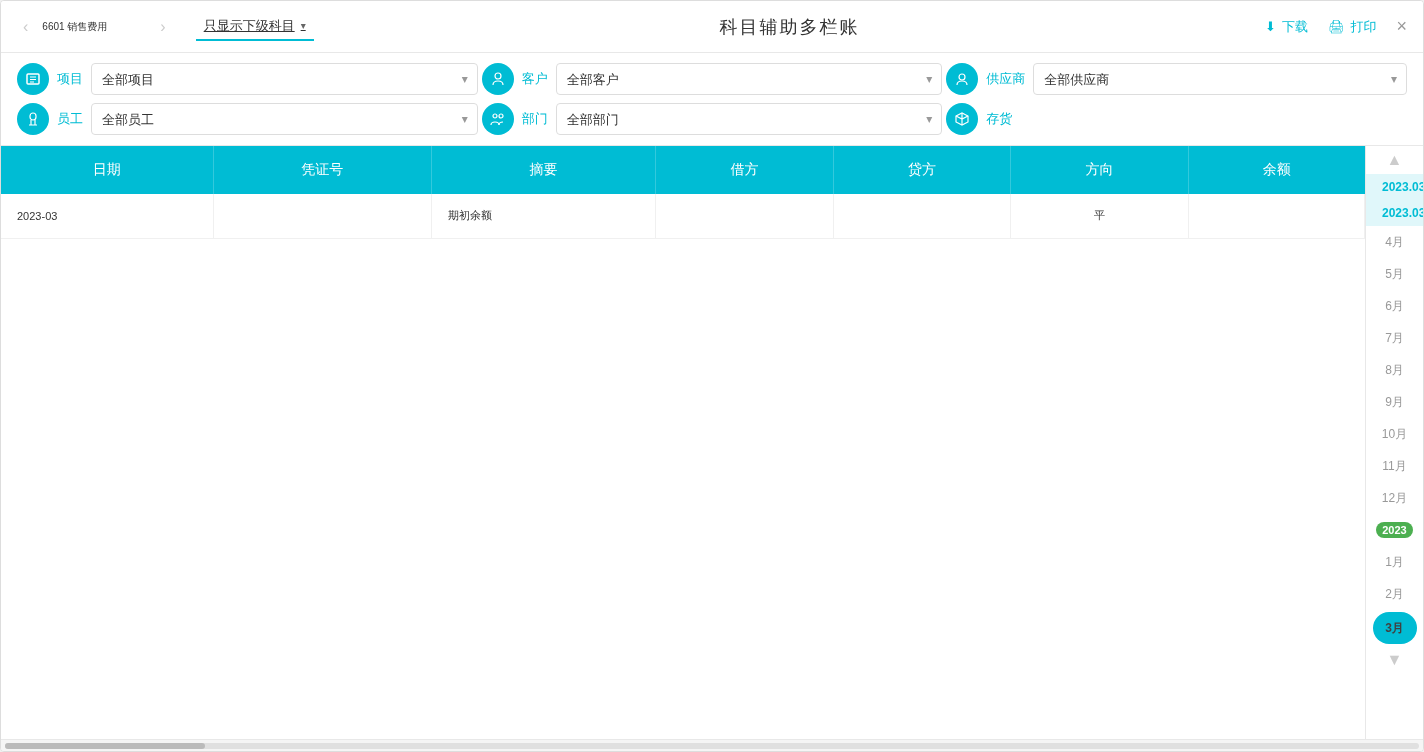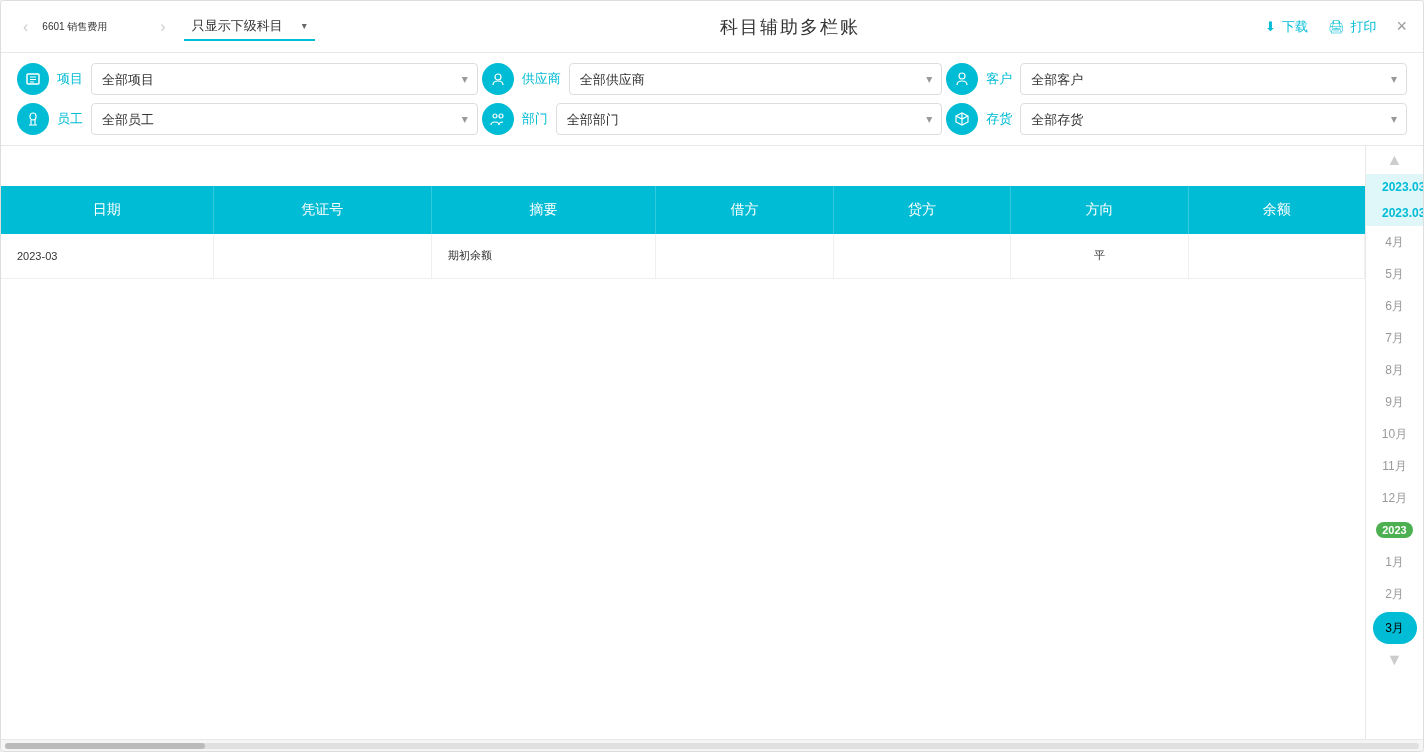--- a/index.html
+++ b/index.html
@@ -43,27 +43,28 @@
     .account-code {
       font-size: 10px;
       color: #333;
       font-weight: 500;
       padding: 0 8px;
       min-width: 120px;
     }
     .show-sub-btn {
       display: flex;
       align-items: center;
-      gap: 19px;
+      gap: 6px;
       border-bottom: 2px solid #00bcd4;
       color: #333;
       padding: 4px 8px;
       cursor: pointer;
       font-size: 13px;
-      margin-left: 12px;
+      margin-left: 24px;
+      text-decoration: underline;
     }
     .show-sub-btn .arrow-down {
       font-size: 10px;
       color: #666;
     }
     .page-title {
       flex: 1;
       text-align: center;
       font-size: 18px;
       font-weight: 500;
@@ -154,21 +155,20 @@
     }
     
     .main-content {
       flex: 1;
       display: flex;
       overflow: hidden;
     }
     .table-area {
       flex: 1;
       overflow: auto;
-      margin-top: 40px;
     }
     
     .data-table {
       width: 100%;
       border-collapse: collapse;
       min-width: 900px;
     }
     .data-table thead tr {
       background: #00bcd4;
       color: #fff;
@@ -319,46 +319,46 @@
         <div class="select-wrapper">
           <select>
             <option>全部项目</option>
           </select>
         </div>
       </div>
 
       <div class="filter-item">
         <div class="filter-icon">
           <svg width="16" height="16" viewBox="0 0 16 16" fill="none">
+            <path d="M8 2C9.5 2 11 3 11 5C11 7 9.5 8 8 8C6.5 8 5 7 5 5C5 3 6.5 2 8 2Z" stroke="white" stroke-width="1.2" fill="none"></path>
+            <path d="M3 14C3 11.5 5 10 8 10C11 10 13 11.5 13 14" stroke="white" stroke-width="1.2" fill="none"></path>
+          </svg>
+        </div>
+        <span class="filter-label">客户</span>
+        <div class="select-wrapper">
+          <select>
+            <option>全部客户</option>
+          </select>
+        </div>
+      </div>
+
+      <div class="filter-item">
+        <div class="filter-icon">
+          <svg width="16" height="16" viewBox="0 0 16 16" fill="none">
             <circle cx="8" cy="6" r="3" stroke="white" stroke-width="1.2" fill="none"></circle>
             <path d="M3 14C3 11.5 5 10 8 10C11 10 13 11.5 13 14" stroke="white" stroke-width="1.2" fill="none"></path>
           </svg>
         </div>
         <span class="filter-label">供应商</span>
         <div class="select-wrapper">
           <select>
             <option>全部供应商</option>
           </select>
         </div>
       </div>
-
-      <div class="filter-item">
-        <div class="filter-icon">
-          <svg width="16" height="16" viewBox="0 0 16 16" fill="none">
-            <path d="M8 2C9.5 2 11 3 11 5C11 7 9.5 8 8 8C6.5 8 5 7 5 5C5 3 6.5 2 8 2Z" stroke="white" stroke-width="1.2" fill="none"></path>
-            <path d="M3 14C3 11.5 5 10 8 10C11 10 13 11.5 13 14" stroke="white" stroke-width="1.2" fill="none"></path>
-          </svg>
-        </div>
-        <span class="filter-label">客户</span>
-        <div class="select-wrapper">
-          <select>
-            <option>全部客户</option>
-          </select>
-        </div>
-      </div>
     </div>
     <div class="filter-row">
 
       <div class="filter-item">
         <div class="filter-icon">
           <svg width="16" height="16" viewBox="0 0 16 16" fill="none">
             <rect x="5" y="2" width="6" height="7" rx="3" stroke="white" stroke-width="1.2" fill="none"></rect>
             <path d="M6 9V14M10 9V14" stroke="white" stroke-width="1.2"></path>
             <path d="M4 14L12 14" stroke="white" stroke-width="1.2"></path>
           </svg>
@@ -389,25 +389,20 @@
       </div>
 
       <div class="filter-item">
         <div class="filter-icon">
           <svg width="16" height="16" viewBox="0 0 16 16" fill="none">
             <path d="M2 5L8 2L14 5V11L8 14L2 11V5Z" stroke="white" stroke-width="1.2" fill="none"></path>
             <path d="M8 2V14M2 5L8 8L14 5" stroke="white" stroke-width="1.2"></path>
           </svg>
         </div>
         <span class="filter-label">存货</span>
-        <div class="select-wrapper">
-          <select>
-            <option>全部存货</option>
-          </select>
-        </div>
       </div>
     </div>
   </div>
 
   <div class="main-content">
     <div class="table-area">
       <table class="data-table">
         <thead>
           <tr>
             <th>日期</th>
@@ -444,21 +439,21 @@
       <div class="timeline-item">8月</div>
       <div class="timeline-item">9月</div>
       <div class="timeline-item">10月</div>
       <div class="timeline-item">11月</div>
       <div class="timeline-item">12月</div>
       <div class="timeline-item">
         <span class="timeline-year-badge">2023</span>
       </div>
       <div class="timeline-item">1月</div>
       <div class="timeline-item">2月</div>
-      <div class="timeline-item highlighted" style="background:#00bcd4;color:#000000;border-radius:16px;width:44px;display:flex;align-items:center;justify-content:center;font-weight:normal;">3月</div>
+      <div class="timeline-item highlighted" style="background:#00bcd4;color:#404040;border-radius:16px;width:44px;display:flex;align-items:center;justify-content:center;font-weight:bold;">3月</div>
       <div class="timeline-arrow">▼</div>
     </div>
   </div>
 
   <div class="h-scrollbar">
     <div class="h-scrollbar-track">
       <div class="h-scrollbar-thumb"></div>
     </div>
   </div>
 </div>

